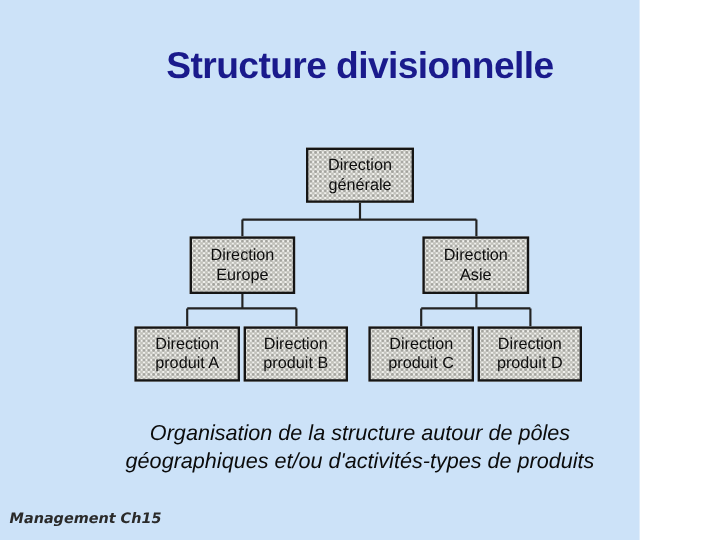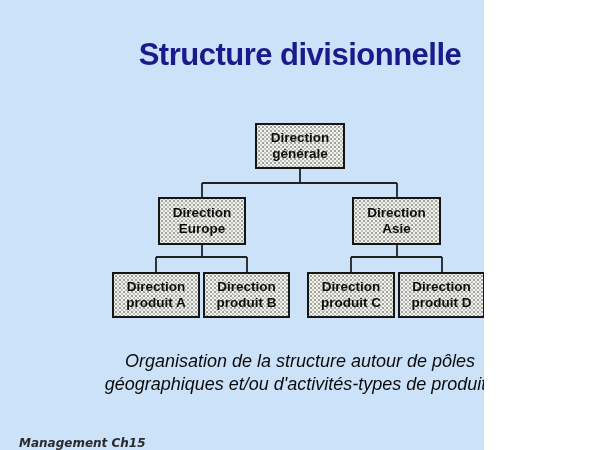--- a/index.html
+++ b/index.html
@@ -1,18 +1,18 @@
 <!DOCTYPE html>
 <html><head>
 <meta charset="utf-8">
 <style>
   html, body { margin: 0; padding: 0; }
   .slide {
     position: relative;
-    width: 484px;
+    width: 533px;
     height: 450px;
     background: #cce2f8;
     overflow: hidden;
     font-family: "Liberation Sans", sans-serif;
   }
   .title {
     position: absolute;
     top: 36px;
     left: 0;
     width: 600px;
@@ -43,21 +43,21 @@
     background-color: #f1f1ee;
     background-image:
       radial-gradient(circle, rgba(110,110,102,0.60) 1px, transparent 1.4px),
       radial-gradient(circle, rgba(145,145,135,0.50) 1px, transparent 1.4px);
     background-size: 4px 4px, 4px 4px;
     background-position: 0 0, 2px 2px;
     display: flex;
     align-items: center;
     justify-content: center;
     text-align: center;
-    font-weight: bold;
+    font-weight: normal;
     font-size: 13.5px;
     line-height: 1.18;
     color: #0d0d0d;
     white-space: pre-line;
   }
   .node-dg     { left: 255px; top: 123px; width: 90px; height: 46px; }
   .node-europe { left: 158px; top: 197px; width: 88px; height: 48px; }
   .node-asie   { left: 352px; top: 197px; width: 89px; height: 48px; }
   .node-pa     { left: 112px; top: 272px; width: 88px; height: 46px; }
   .node-pb     { left: 203px; top: 272px; width: 87px; height: 46px; }
@@ -73,21 +73,21 @@
     font-size: 18px;
     line-height: 23px;
     color: #0b0b0b;
     white-space: pre-line;
     font-style: italic;
   }
   .footer {
     position: absolute;
     left: 8px;
     top: 424px;
-    margin: 11px;
+    margin: 0;
     font-family: "DejaVu Sans", sans-serif;
     font-style: italic;
     font-weight: bold;
     font-size: 12px;
     line-height: 16px;
     color: #2a2a2a;
   }
 </style>
 </head>
 <body>

